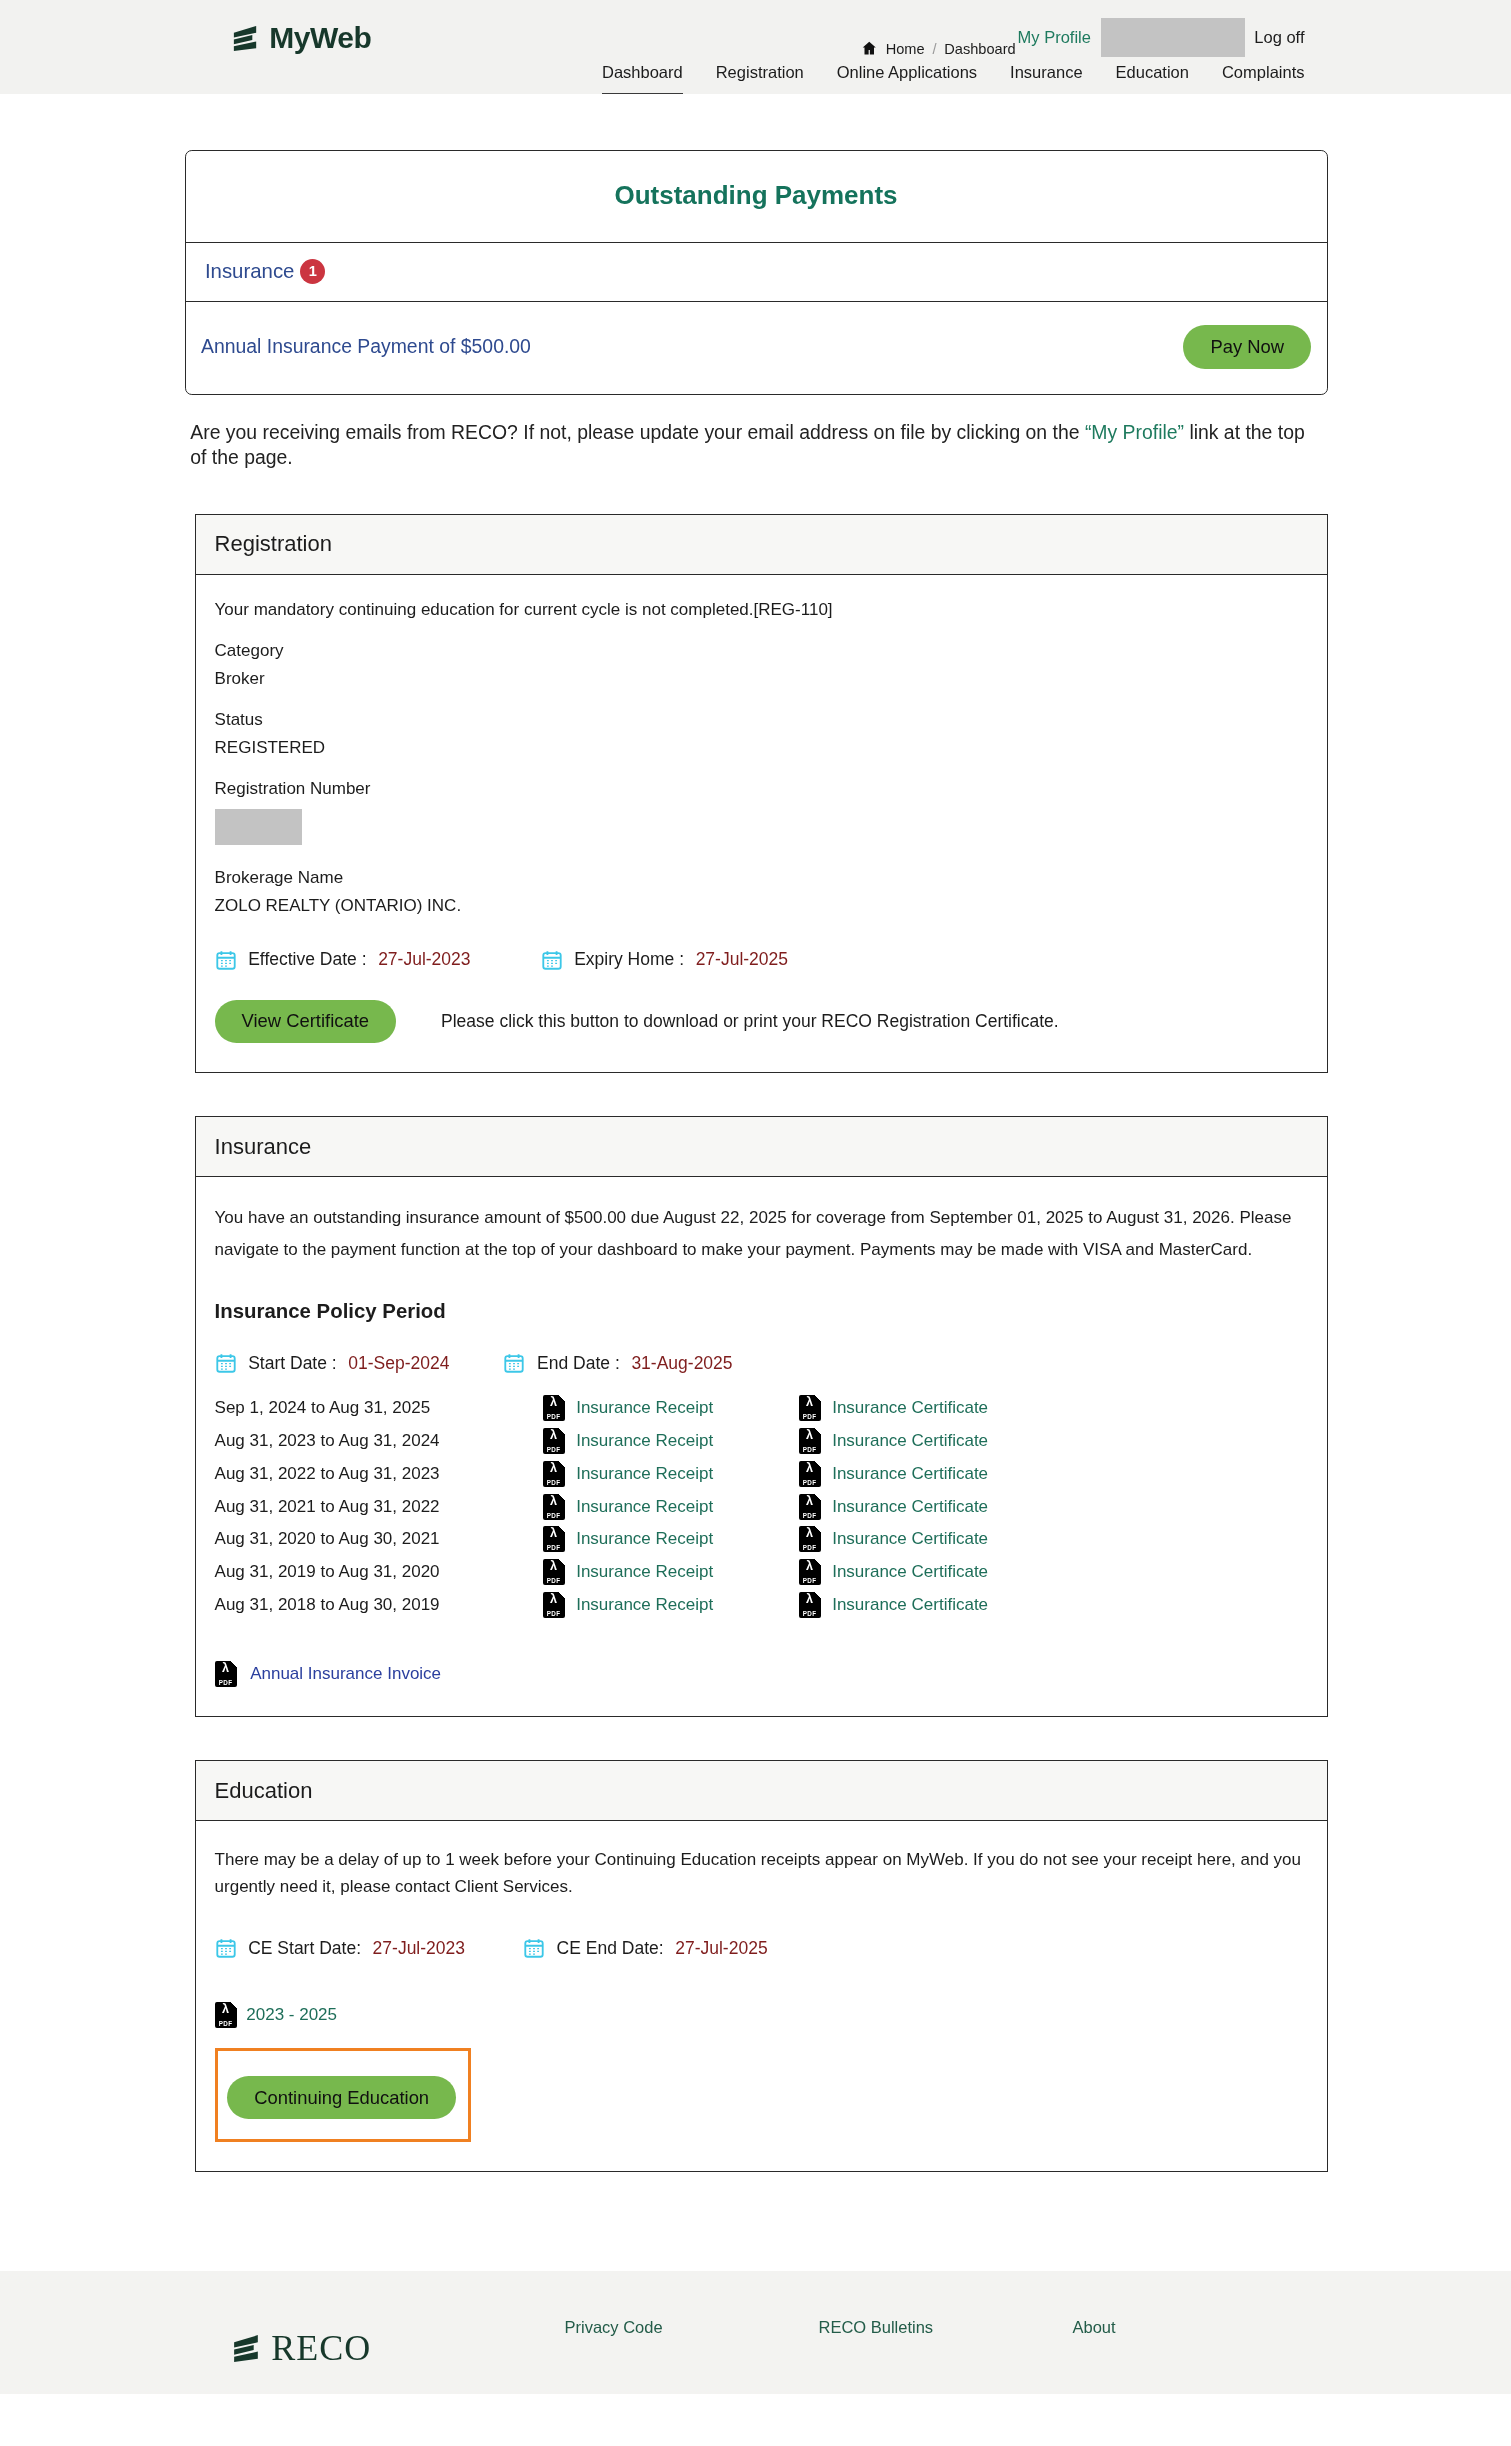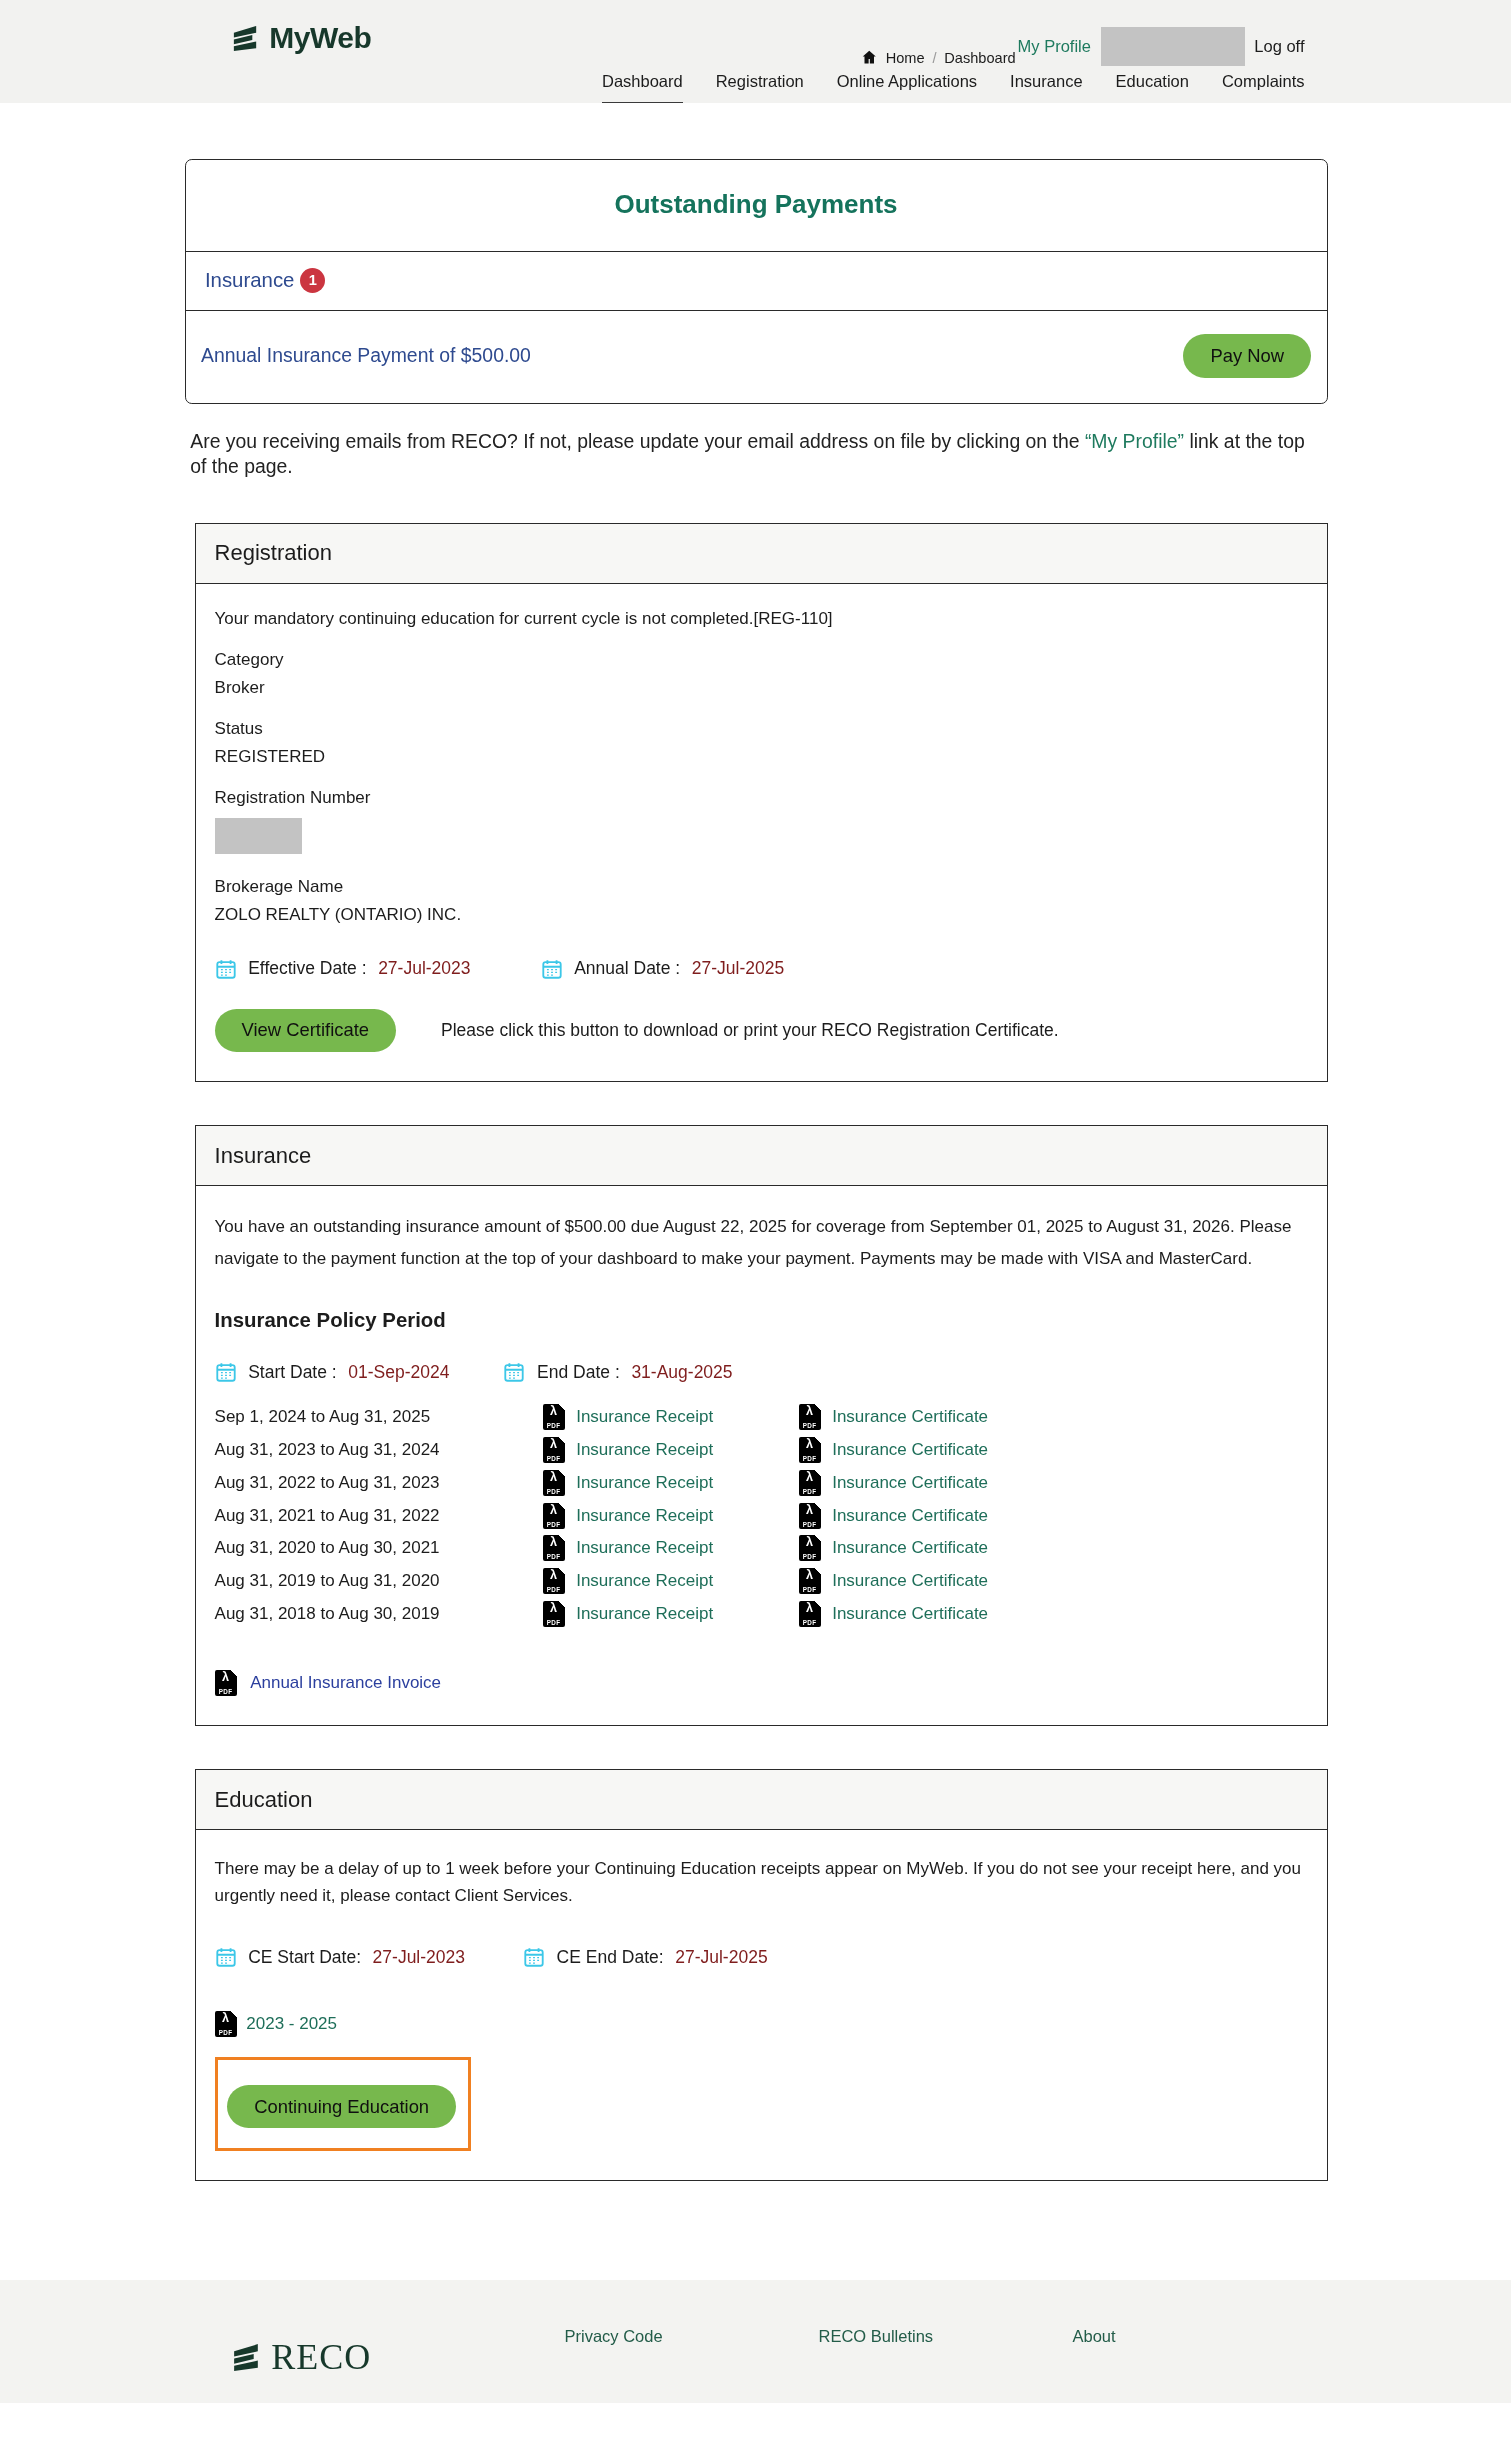--- a/index.html
+++ b/index.html
@@ -17,21 +17,21 @@
   .topbar { background:#f2f2f0; padding: 7.8px 0 0 0; }
   .topbar-top { display:flex; justify-content:space-between; align-items:flex-start; }
   .brand { display:flex; align-items:center; gap:7.8px; padding: 13.6px 0 0 44px; }
   .brand svg { width:33px; height:33px; }
   .brand-text { font-size:30px; font-weight:bold; color:#17382b; letter-spacing:-0.5px; }
   .topbar-right { display:flex; align-items:flex-end; gap:1.9px; padding-right:23px; }
   .breadcrumb { display:flex; align-items:center; gap:7.8px; font-size:14.6px; color:#1c1c1c; }
   .breadcrumb svg { width:16.5px; height:16.5px; }
   .breadcrumb .sep { color:#999; }
   .breadcrumb a { color:#1c1c1c; text-decoration:none; }
-  .profile-row { display:flex; align-items:center; gap:9.7px; margin-top:19px; }
+  .profile-row { display:flex; align-items:center; gap:9.7px; margin-top:10px; }
   .profile-link { color:#1e7a5e; font-size:16.5px; text-decoration:none; cursor:pointer; }
   .redacted-name { width:144px; height:39px; background:#c3c3c3; }
   .logoff-link { color:#1c1c1c; font-size:16.5px; text-decoration:none; cursor:pointer; }
   .mainnav { display:flex; justify-content:flex-end; gap:33px; padding: 5.8px 23px 0 0; }
   .mainnav a {
     font-size:16.5px; color:#1c1c1c; text-decoration:none; padding-bottom:11.6px; cursor:pointer;
     border-bottom:1.9px solid transparent;
   }
   .mainnav a.active { border-bottom:1.9px solid #3a3a3a; }
 
@@ -199,21 +199,21 @@
             </svg>
           <span class="date-label">Effective Date :</span>
           <span class="date-value">27-Jul-2023</span>
         </div>
         <div class="date-item">
           <svg class="cal-icon" viewBox="0 0 24 24">
               <rect x="2.5" y="4.5" width="19" height="17" rx="2.5" fill="none" stroke="#3cc7e8" stroke-width="2"></rect>
               <path d="M7 2.5v4M17 2.5v4M3 9.5h18" stroke="#3cc7e8" stroke-width="2" fill="none"></path>
               <path d="M6.5 12.7h2M11 12.7h2M15.5 12.7h2M6.5 15.7h2M11 15.7h2M15.5 15.7h2M6.5 18.7h2M11 18.7h2" stroke="#3cc7e8" stroke-width="1.4" fill="none"></path>
             </svg>
-          <span class="date-label">Annual Date :</span>
+          <span class="date-label">Expiry Home :</span>
           <span class="date-value">27-Jul-2025</span>
         </div>
       </div>
 
       <div class="cert-row">
         <button class="btn-green">View Certificate</button>
         <span class="cert-note">Please click this button to download or print your RECO Registration Certificate.</span>
       </div>
     </div>
   </section>

